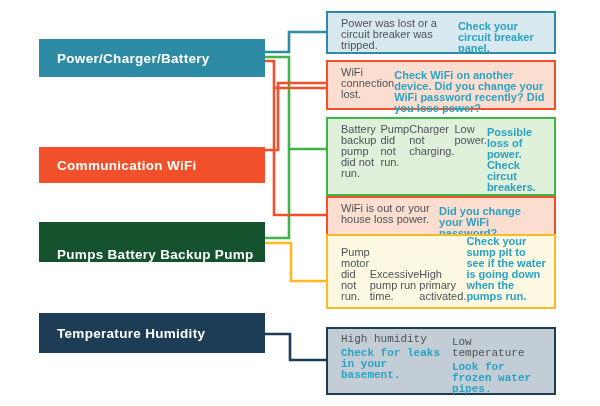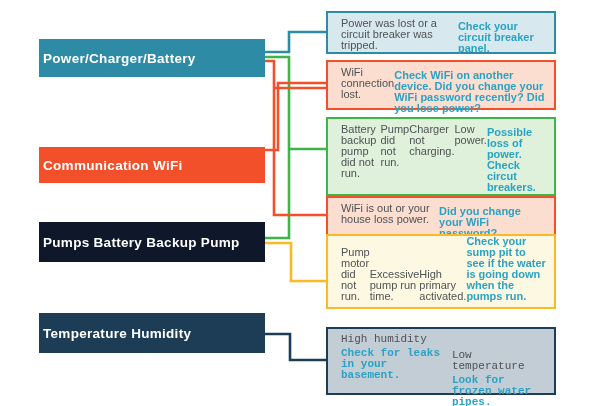--- a/index.html
+++ b/index.html
@@ -5,38 +5,38 @@
   html,body{margin:0;padding:0;background:#ffffff;}
   #stage{
     position:relative;width:600px;height:406px;background:#ffffff;overflow:hidden;
     font-family:"Liberation Sans", sans-serif;
   }
   #wires{position:absolute;left:0;top:0;width:600px;height:406px;}
   #wires polyline{fill:none;stroke-width:2.6px;}
 
   .cat{
     position:absolute;left:39px;width:226px;box-sizing:border-box;
-    display:flex;align-items:center;padding-left:4px;
+    display:flex;align-items:center;padding-left:18px;
     color:#ffffff;font-weight:bold;font-size:13.5px;letter-spacing:.3px;
     z-index:2;
   }
   .cat-power{top:39px;height:38px;background:#2e8ba6;}
   .cat-wifi{top:141px;height:36px;background:#f2502a;margin-top:6px;}
-  .cat-pumps{top:222px;height:40px;background:#0f172a;}
+  .cat-pumps{top:222px;height:40px;background:#14532d;align-items:flex-end;}
   .cat-temp{top:313px;height:40px;background:#1d3c55;}
 
   .alert{
     position:absolute;left:326px;width:230px;box-sizing:border-box;
     border:2px solid;display:flex;flex-direction:row;justify-content:center;
     padding:5px 8px 5px 13px;font-size:11px;line-height:11px;color:#4e5256;
     z-index:2;
   }
   .alert .info{color:#4e5256;}
   .alert .action{color:#2ba2c4;font-weight:bold;margin-top:3px;}
-  .alert .group + .group{margin-top:16px;}
+  .alert .group + .group{margin-top:3px;}
   .a1{top:11px;height:43px;border-color:#2e8ba6;background:#d8e8ef;}
   .a2{top:60px;height:50px;border-color:#f2502a;background:#fbded0;}
   .a3{top:117px;height:79px;border-color:#3eb549;background:#dff0db;}
   .a4{top:196px;height:40px;border-color:#f2502a;background:#fbded0;}
   .a5{top:234px;height:75px;border-color:#fbba25;background:#fdf8e1;align-items:flex-end;}
   .a6{top:327px;height:68px;border-color:#1d3c55;background:#c2cdd5;font-family:Liberation Mono, monospace;}
 </style>
 </head>
 <body>
 

